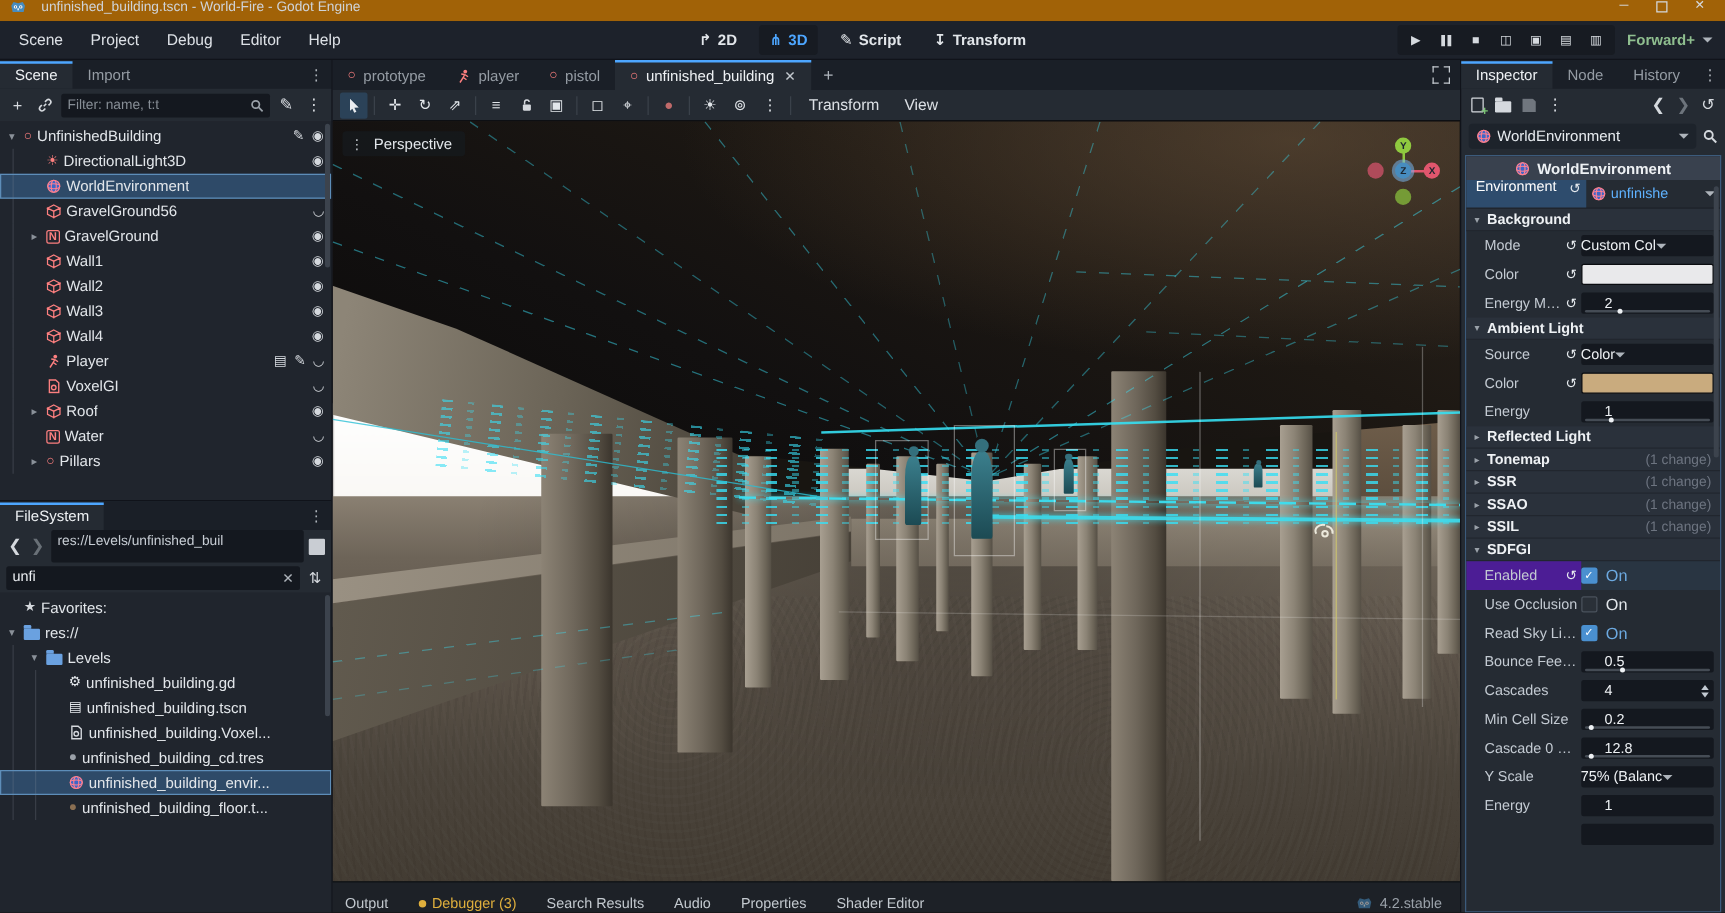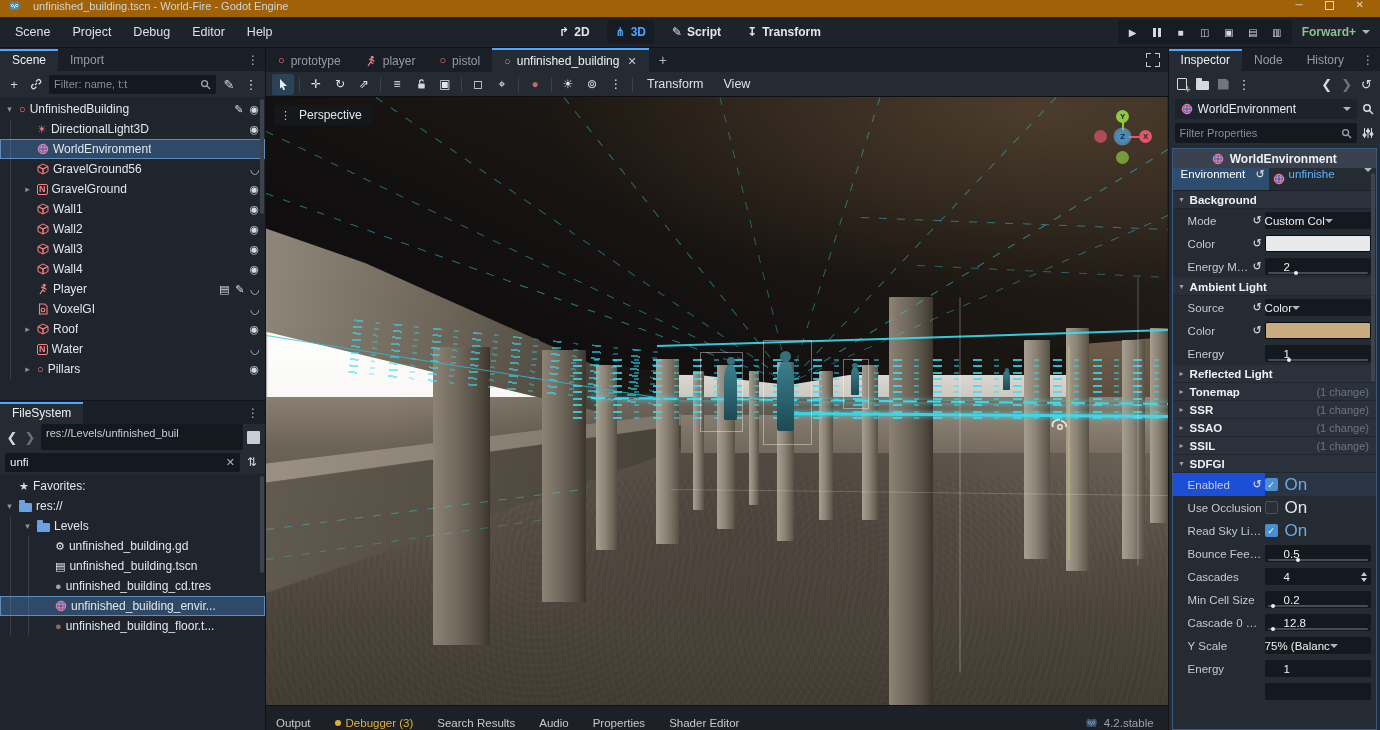--- a/index.html
+++ b/index.html
@@ -128,46 +128,46 @@
   .i-save{width:11px;height:11px;background:#70767e;clip-path:polygon(0 0,75% 0,100% 25%,100% 100%,0 100%);position:relative}
   .sel-row{height:24px;display:flex;align-items:center;gap:5px;padding:0 6px;flex:0 0 24px}
   .nodefield{flex:1;height:20px;background:#1d232b;border-radius:3px;display:flex;align-items:center;gap:5px;padding:0 6px;min-width:0}
   .nodefield .ntext{flex:1;font-size:12px;color:#e8ecf0;overflow:hidden;text-overflow:ellipsis;white-space:nowrap}
   .filter-row{height:24px;display:flex;align-items:center;gap:5px;padding:0 6px;flex:0 0 24px}
   .props{flex:1;margin:3px 3px 0 3px;border:1px solid rgba(84,140,198,.5);background:#252b33;overflow:hidden;position:relative;display:flex;flex-direction:column}
   .res-header{height:19px;background:#39414e;display:flex;align-items:center;justify-content:center;gap:6px;font-weight:bold;font-size:12px;color:#eef1f4;flex:0 0 19px}
   .env-row{display:grid;grid-template-columns:96px 1fr;height:23px;flex:0 0 23px;border-bottom:1px solid #1c2128}
   .env-label{background:#2e4c6d;color:#fff;display:flex;align-items:flex-start;font-size:11.5px;padding:0 4px 0 8px;gap:4px}
   .env-label .rv{margin-left:auto}
-  .env-val{display:flex;gap:4px;padding:0 4px;color:#5fb2ff;font-size:11.5px}
+  .env-val{display:flex;align-items:center;gap:4px;padding:0 4px;color:#5fb2ff;font-size:11.5px}
   .env-val .vt-txt{flex:1;overflow:hidden;text-overflow:ellipsis;white-space:nowrap}
   .cat-row{height:18px;display:flex;align-items:center;gap:3px;background:#2a313b;border-bottom:1px solid #21262e;padding:0 4px;flex:0 0 18px}
   .cat-row .arrow{width:10px;color:#9aa1a9;font-size:8px;text-align:center}
   .cat-row .clabel{font-weight:bold;font-size:11.5px;color:#eef1f4}
   .cat-row .badge{margin-left:auto;color:#6d7480;font-size:11px;padding-right:3px}
   .prop-row{display:grid;grid-template-columns:92px 1fr;align-items:center;min-height:23px;flex:0 0 23px;padding-right:5px}
-  .prop-row.hl .plabel-wrap{background:#1d4ed8}
+  .prop-row.hl .plabel-wrap{background:#4c1d95}
   .prop-row.hl{background:rgba(60,100,140,.18)}
   .plabel-wrap{display:flex;align-items:center;height:100%;padding-left:15px;gap:3px;min-width:0}
   .plabel{font-size:11.5px;color:#c3cad2;overflow:hidden;white-space:nowrap;text-overflow:ellipsis}
   .rv{color:#e8ecf0;font-size:11px}
   .ctrl{height:17px;background:#14181f;border-radius:2px;display:flex;align-items:center;position:relative;font-size:11.5px;color:#eef1f4;min-width:0}
   .ctrl.swatch{border:1px solid #0a0c10}
   .ctrl.slider .num,.ctrl.plain .num,.ctrl.spin .num{padding-left:19px}
   .ctrl .track{position:absolute;left:3px;right:3px;bottom:1px;height:2px;background:#454c55;border-radius:1px}
   .ctrl .knob{position:absolute;bottom:0;width:4px;height:4px;border-radius:50%;background:#eef1f4}
   .ctrl.spin .updown{margin-left:auto;margin-right:4px;display:flex;flex-direction:column;gap:2px}
   .ctrl.spin .updown i{width:0;height:0;border-left:3.5px solid transparent;border-right:3.5px solid transparent}
   .ctrl.spin .updown i.up{border-bottom:4px solid #c3cad2}
   .ctrl.spin .updown i.dn{border-top:4px solid #c3cad2}
   .chkwrap{display:flex;align-items:center;gap:7px}
   .chk{width:13px;height:13px;border-radius:2px;display:flex;align-items:center;justify-content:center;font-size:9px;color:#fff}
   .chk.on{background:#4a90d0}
   .chk.off{background:#2a3038;border:1px solid #4a525c}
-  .chklabel{font-size:17px}
+  .chklabel{font-size:13px}
   .ic{display:inline-flex;align-items:center;justify-content:center;line-height:1}
   .ic svg{display:block}
 </style>
 </head>
 <body>
 
 <div class="app">
 
   <div class="titlebar">
     <span class="ic" id="logo-slot">
@@ -480,20 +480,32 @@
               <span class="arrow"></span>
               <span class="ic" style="color: rgb(230, 234, 238); font-size: 11px;">⚙</span>
               <span class="tlabel">unfinished_building.gd</span>
             </div>
             <div class="trow">
               <span class="guide" style="margin-left: 6px; margin-right: 7px;"></span>
               <span class="guide" style="margin-left: 6px; margin-right: 7px;"></span>
               <span class="arrow"></span>
               <span class="ic" style="color: rgb(230, 234, 238); font-size: 11px;">▤</span>
               <span class="tlabel">unfinished_building.tscn</span>
+            </div>
+            <div class="trow">
+              <span class="guide" style="margin-left: 6px; margin-right: 7px;"></span>
+              <span class="guide" style="margin-left: 6px; margin-right: 7px;"></span>
+              <span class="arrow"></span>
+              <span class="ic">
+                <svg width="12" height="12" viewBox="0 0 12 12" fill="none" stroke="#d5d9de" stroke-width="1.1">
+                  <path d="M2.5 1h5L10 3.2V11h-7.5z"></path>
+                  <circle cx="6" cy="7" r="1.8"></circle>
+                </svg>
+              </span>
+              <span class="tlabel">unfinished_building.Voxel...</span>
             </div>
             <div class="trow">
               <span class="guide" style="margin-left: 6px; margin-right: 7px;"></span>
               <span class="guide" style="margin-left: 6px; margin-right: 7px;"></span>
               <span class="arrow"></span>
               <span class="ic" style="color: rgb(154, 161, 169); font-size: 11px;">●</span>
               <span class="tlabel">unfinished_building_cd.tres</span>
             </div>
             <div class="trow sel">
               <span class="guide" style="margin-left: 6px; margin-right: 7px;"></span>
@@ -736,39 +748,20 @@
           <span class="chev"></span>
         </div>
         <span class="ic" id="mag-slot-2">
             <svg width="12" height="12" viewBox="0 0 12 12" fill="none" stroke="#d5d9de" stroke-width="1.5">
               <circle cx="5" cy="5" r="3.2"></circle>
               <path d="M7.6 7.6 11 11"></path>
             </svg>
           </span>
       </div>
 
-      <div class="filter-row">
-        <div class="filterbox" style="height:20px">
-          <input placeholder="Filter Properties" style="">
-          <span class="ic" id="mag-slot-3">
-              <svg width="11" height="11" viewBox="0 0 12 12" fill="none" stroke="#9aa1a9" stroke-width="1.5">
-                <circle cx="5" cy="5" r="3.2"></circle>
-                <path d="M7.6 7.6 11 11"></path>
-              </svg>
-            </span>
-        </div>
-        <span class="ic" id="tools-slot">
-            <svg width="12" height="12" viewBox="0 0 12 12" stroke="#d5d9de" stroke-width="1">
-              <path d="M2.5 1v10M6 1v10M9.5 1v10"></path>
-              <circle cx="2.5" cy="8" r="1.5" fill="#d5d9de"></circle>
-              <circle cx="6" cy="4" r="1.5" fill="#d5d9de"></circle>
-              <circle cx="9.5" cy="7" r="1.5" fill="#d5d9de"></circle>
-            </svg>
-          </span>
-      </div>
 
       <div class="props">
         <div class="res-header">
           <span class="ic" id="globe-slot-2">
               <svg width="12" height="12" viewBox="0 0 12 12">
                 <circle cx="6" cy="6" r="4.8" fill="#3d66c8"></circle>
                 <ellipse cx="6" cy="6" rx="4.8" ry="2" fill="none" stroke="#ff8090" stroke-width=".9"></ellipse>
                 <ellipse cx="6" cy="6" rx="2" ry="4.8" fill="none" stroke="#ff8090" stroke-width=".9"></ellipse>
                 <circle cx="6" cy="6" r="4.8" fill="none" stroke="#ff8090" stroke-width=".9"></circle>
               </svg>

